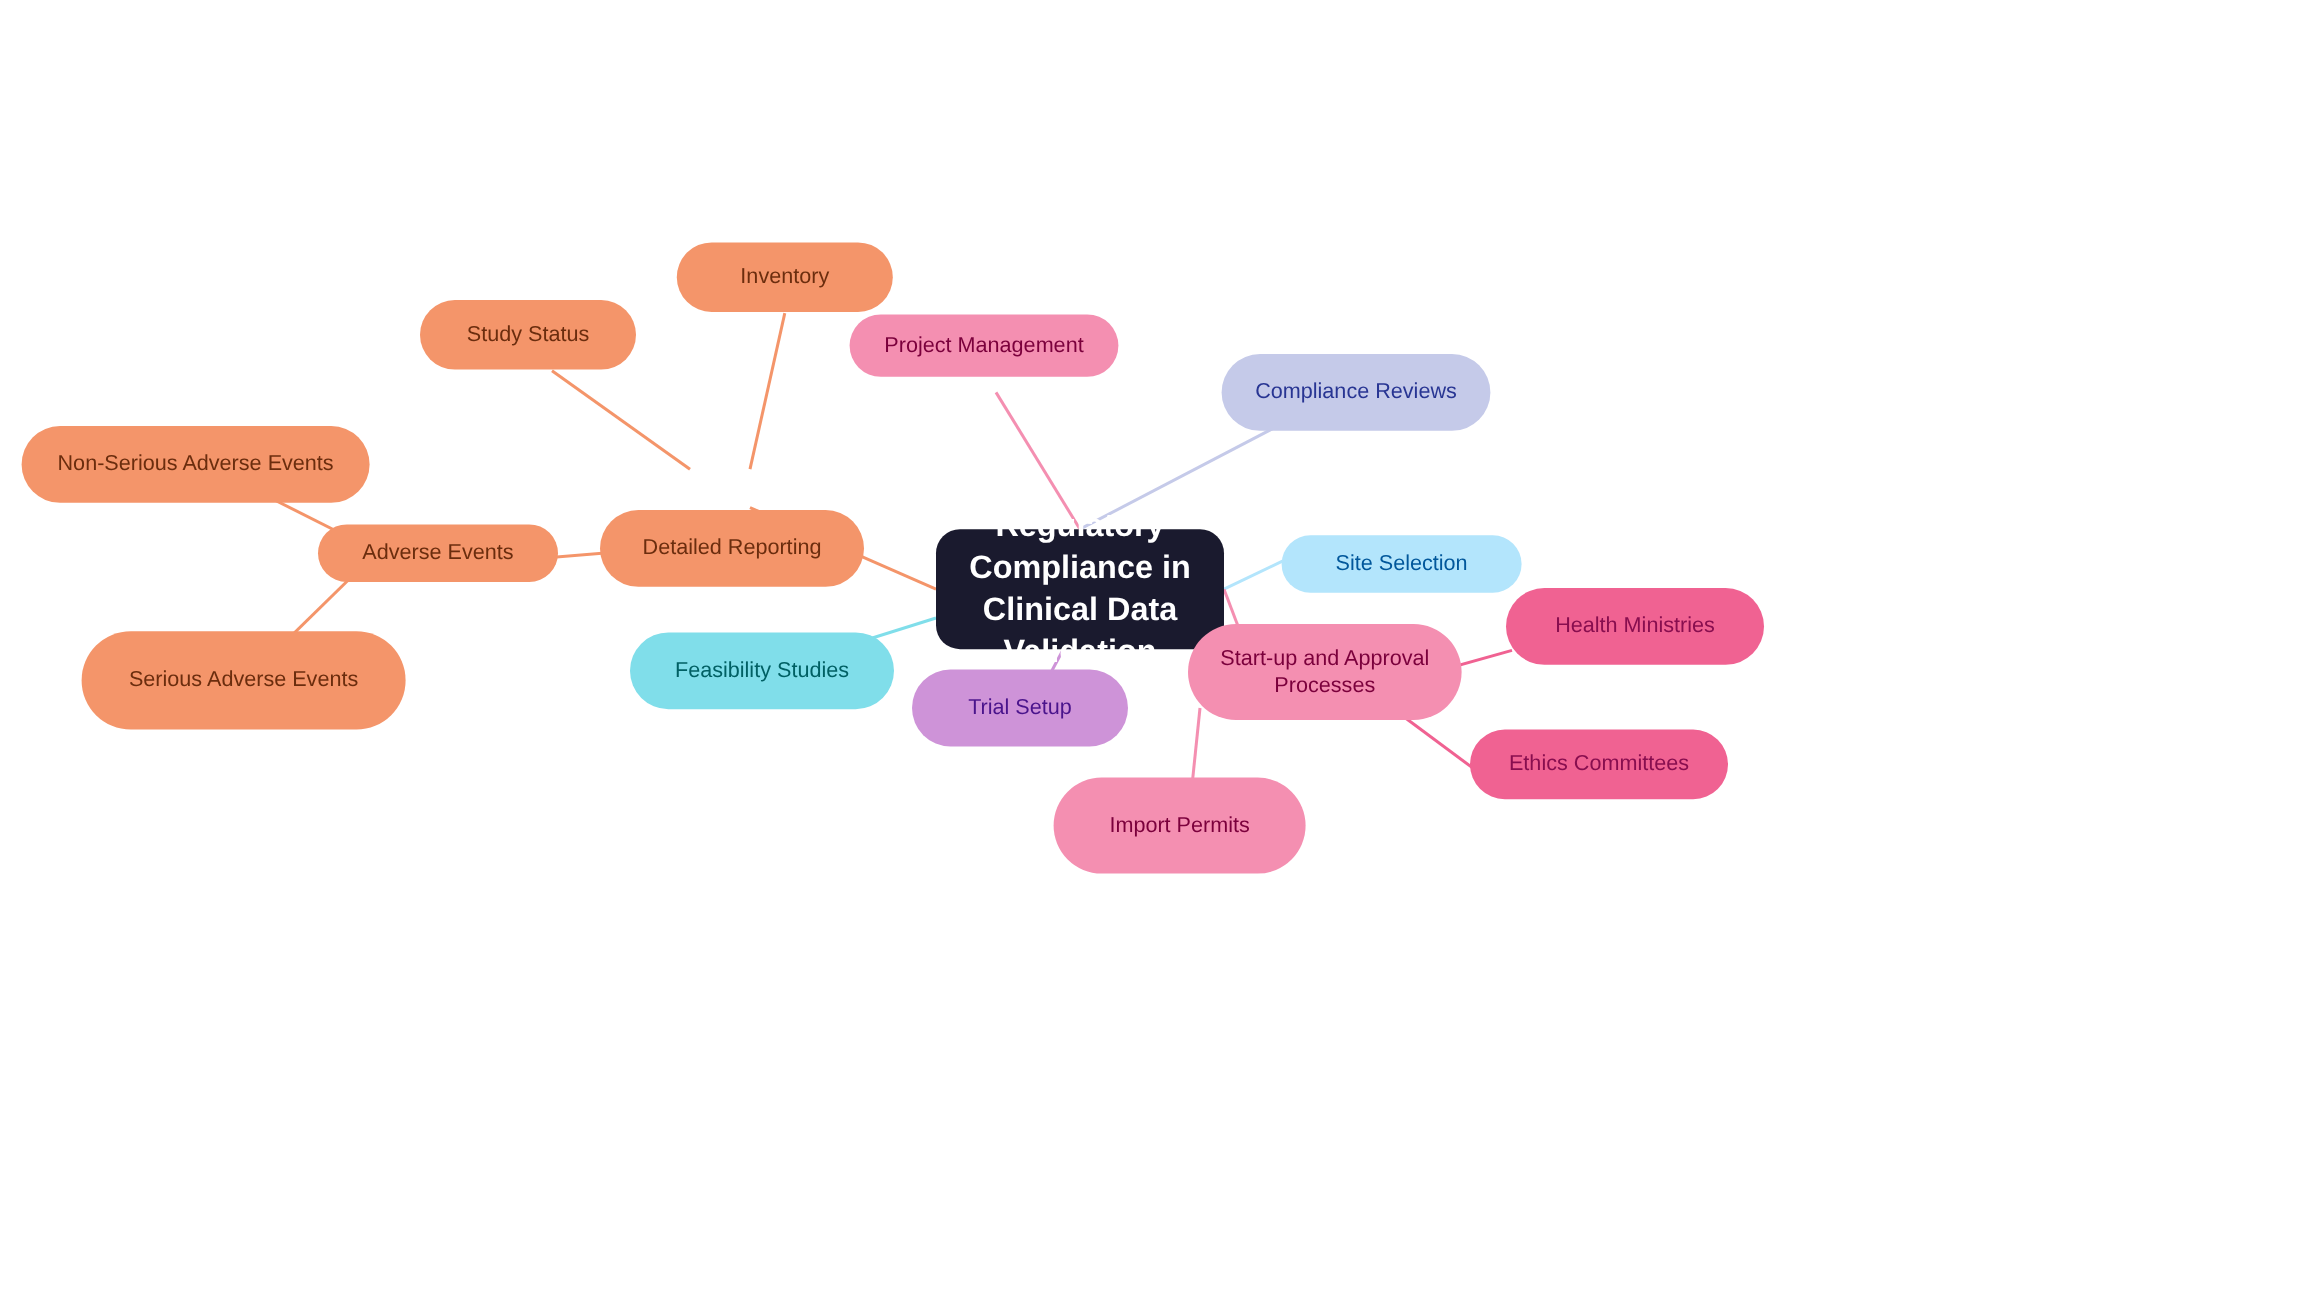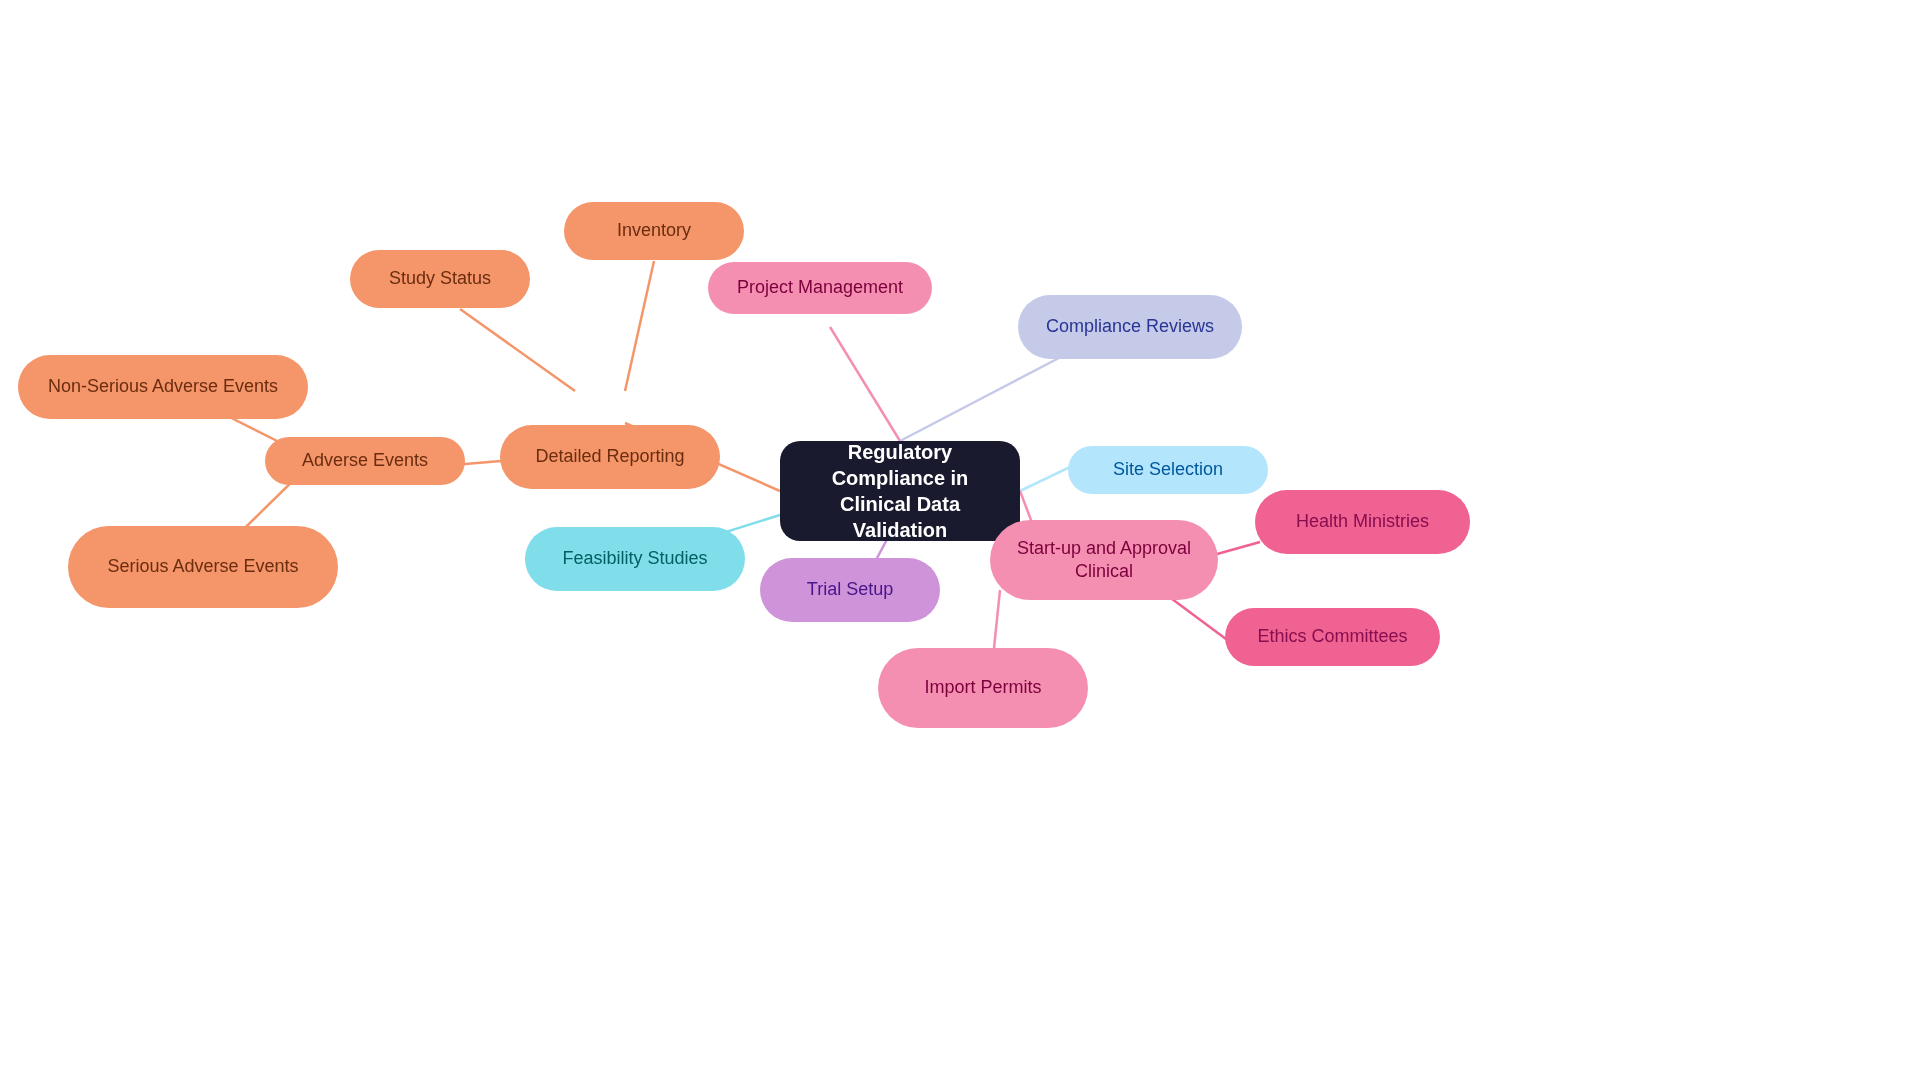--- a/index.html
+++ b/index.html
@@ -29,21 +29,21 @@
       z-index: 1;
       cursor: pointer;
       padding: 24px 24px;
       font-size: 18px;
       font-weight: 500;
       line-height: 1.3;
     }
     .node-center {
       background: #1a1a2e;
       color: #ffffff;
-      font-size: 20px;
+      font-size: 27px;
       font-weight: 600;
       border-radius: 20px;
       width: 240px;
       height: 100px;
     }
     .node-orange {
       background: #f4956a;
       color: #6b2d0e;
       border: none;
     }
@@ -127,19 +127,19 @@
 
 <div class="node node-pink" style="left:708px; top:262px; width:224px; height:52px;">Project Management</div>
 
 <div class="node node-lavender" style="left:1018px; top:295px; width:224px; height:64px;">Compliance Reviews</div>
 
 <div class="node node-lightblue" style="left:1068px; top:446px; width:200px; height:48px;">Site Selection</div>
 
 <div class="node node-lilac" style="left:760px; top:558px; width:180px; height:64px;">Trial Setup</div>
 
 <div class="node node-pink" style="left:990px; top:520px; width:228px; height:80px;">Start-up and Approval
-Clinical</div>
+Processes</div>
 
 <div class="node node-hotpink" style="left:1255px; top:490px; width:215px; height:64px;">Health Ministries</div>
 
 <div class="node node-hotpink" style="left:1225px; top:608px; width:215px; height:58px;">Ethics Committees</div>
 
 <div class="node node-pink" style="left:878px; top:648px; width:210px; height:80px;">Import Permits</div>
 
 </body></html>

